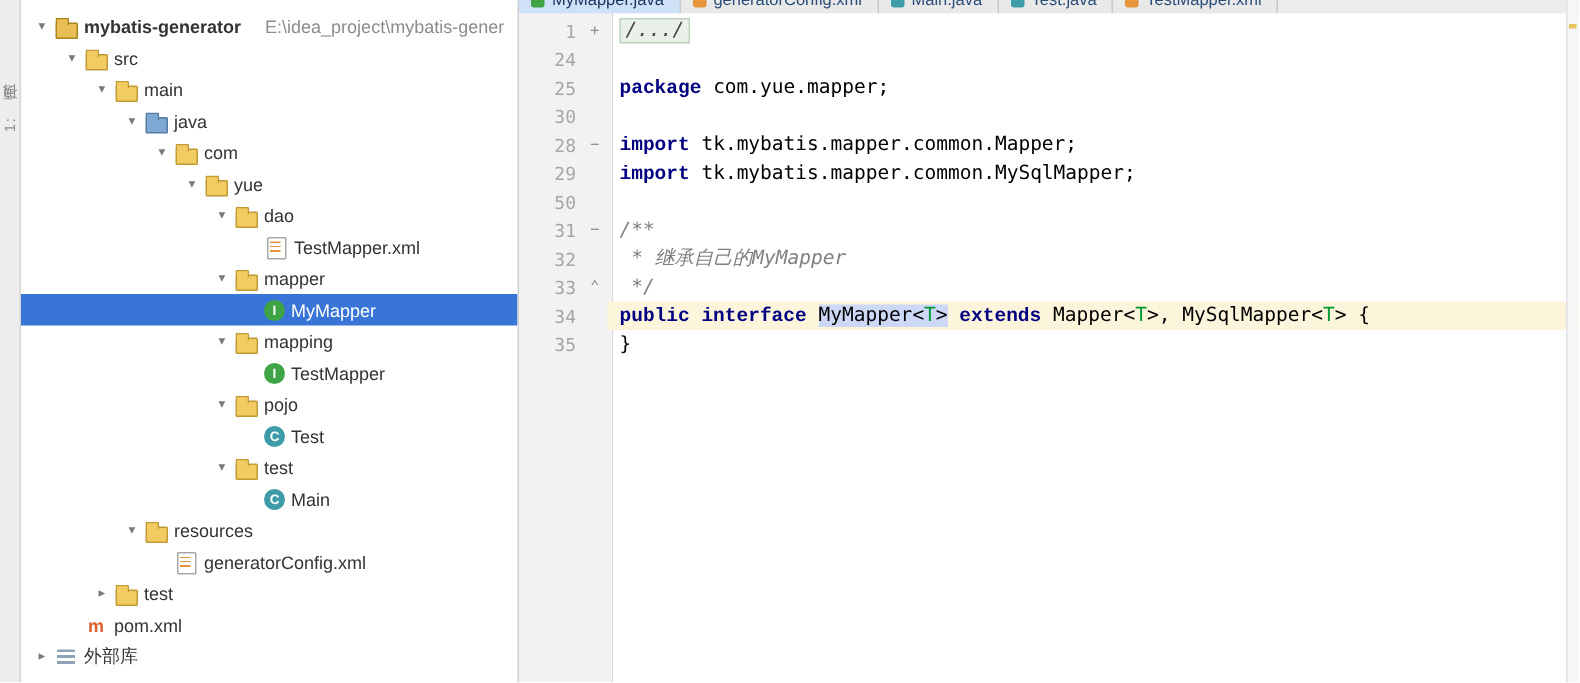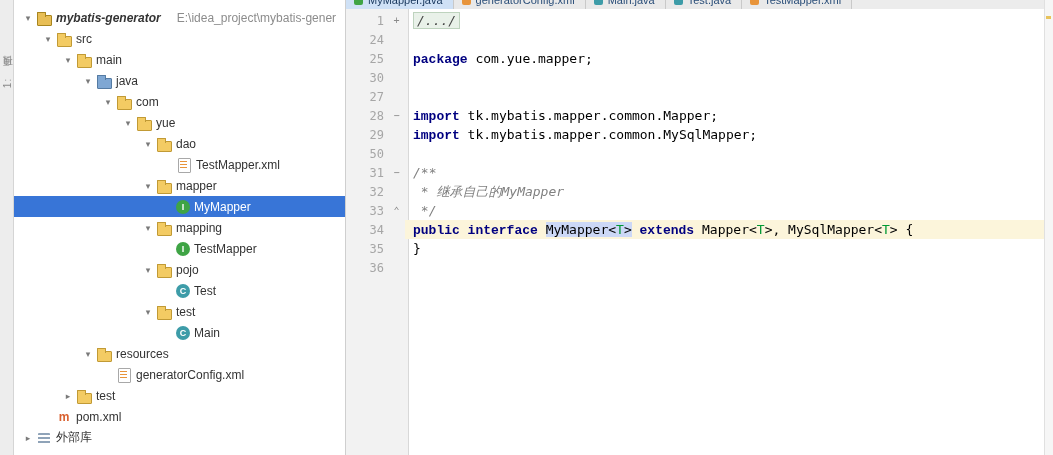--- a/index.html
+++ b/index.html
@@ -11,21 +11,21 @@
   .stripe { position:absolute; left:0; top:0; width:14px; height:455px; background:#EDEDED; border-right:1px solid #D5D5D5; }
   .stripe-label { position:absolute; top:72px; left:1px; writing-mode:vertical-rl; transform:rotate(180deg); font-size:10px; color:#8A8A8A; letter-spacing:1px; white-space:nowrap; }
 
   
   .tree { position:absolute; left:14px; top:0; width:332px; height:455px; background:#fff; border-right:1px solid #CFCFCF; padding-top:7px; overflow:hidden; font-size:12px; color:#333; }
   .trow { height:21px; display:flex; align-items:center; white-space:nowrap; cursor:default; }
   .trow.sel { background:#3875D7; color:#fff; }
   .chev { width:16px; text-align:center; color:#7A7A7A; font-size:9px; flex:none; }
   .trow.sel .chev { color:#fff; }
   .ticon { width:16px; height:16px; flex:none; margin-right:4px; position:relative; display:flex; align-items:center; justify-content:center; font-style:normal; }
-  .bold { font-weight:bold;font-style:italic; }
+  .bold { font-weight:bold; }
   .extra { color:#8C8C8C; margin-left:16px; }
 
   
   .i-folder::before, .i-project::before, .i-folder-src::before, .i-folder-res::before {
     content:''; position:absolute; left:1px; top:5px; width:13px; height:9px;
     background:#F3CB63; border:1px solid #C19A35; border-radius:1px; }
   .i-folder::after, .i-project::after, .i-folder-src::after, .i-folder-res::after {
     content:''; position:absolute; left:1px; top:2px; width:7px; height:4px;
     background:#F3CB63; border:1px solid #C19A35; border-bottom:none; border-radius:1px 1px 0 0; }
   .i-folder-src::before, .i-folder-src::after { background:#7FA7D3; border-color:#557BA3; }
@@ -221,25 +221,20 @@
         <span class="lnum">25</span>
         <span class="lfold"></span>
         <span class="codeTx"><span class="kw">package </span><span class="pl">com.yue.mapper;</span></span>
       </div>
       <div class="line">
         <span class="lnum">30</span>
         <span class="lfold"></span>
         <span class="codeTx"></span>
       </div>
       <div class="line">
-        <span class="lnum">27</span>
-        <span class="lfold"></span>
-        <span class="codeTx"></span>
-      </div>
-      <div class="line">
         <span class="lnum">28</span>
         <span class="lfold">−</span>
         <span class="codeTx"><span class="kw">import </span><span class="pl">tk.mybatis.mapper.common.Mapper;</span></span>
       </div>
       <div class="line">
         <span class="lnum">29</span>
         <span class="lfold"></span>
         <span class="codeTx"><span class="kw">import </span><span class="pl">tk.mybatis.mapper.common.MySqlMapper;</span></span>
       </div>
       <div class="line">
@@ -265,24 +260,19 @@
       <div class="line cur">
         <span class="lnum">34</span>
         <span class="lfold"></span>
         <span class="codeTx"><span class="kw">public interface </span><span class="pl id">MyMapper</span><span class="pl id">&lt;</span><span class="tp id">T</span><span class="pl id">&gt;</span><span class="pl"> </span><span class="kw">extends</span><span class="pl"> Mapper&lt;</span><span class="tp">T</span><span class="pl">&gt;, MySqlMapper&lt;</span><span class="tp">T</span><span class="pl">&gt;</span><span class="pl"> {</span></span>
       </div>
       <div class="line">
         <span class="lnum">35</span>
         <span class="lfold"></span>
         <span class="codeTx"><span class="pl">}</span></span>
       </div>
-      <div class="line">
-        <span class="lnum">36</span>
-        <span class="lfold"></span>
-        <span class="codeTx"></span>
-      </div>
     </div>
 
   <div class="rstripe">
     <div class="rmark"></div>
   </div>
 
 </div>
 
 </body></html>

